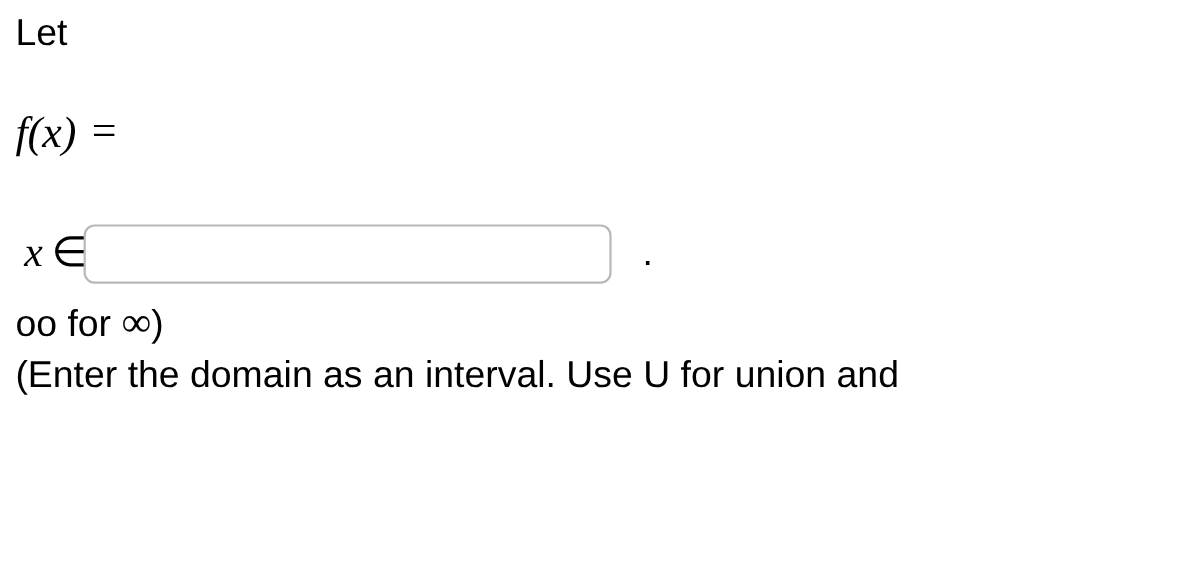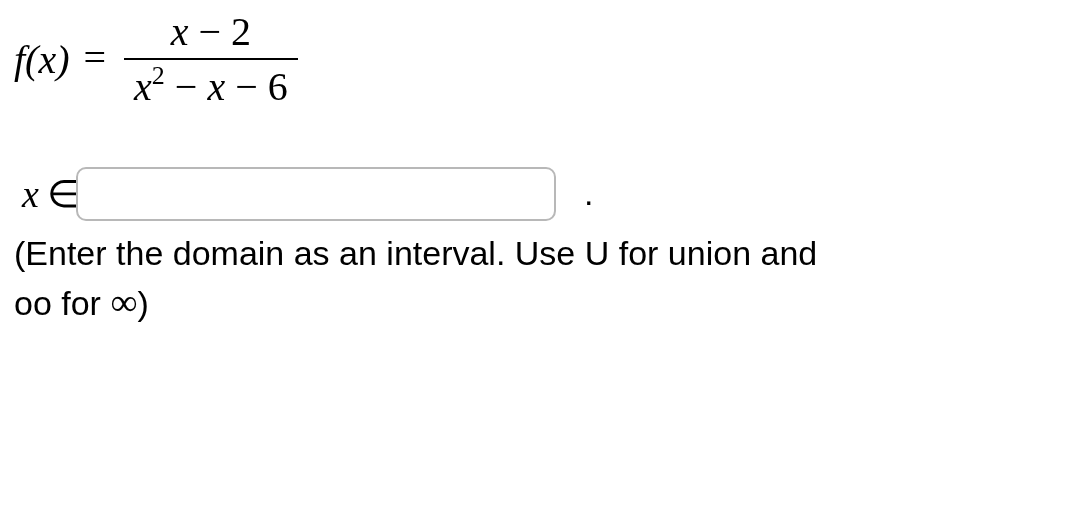--- a/index.html
+++ b/index.html
@@ -100,43 +100,35 @@
   }
   .inf {
     font-family: "Cambria Math", "Times New Roman", serif;
     font-size: 38px;
   }
 </style>
 </head>
 <body>
 
 <div class="page">
+  <div class="let">Let</div>
 
   <div class="formula-row">
     <span class="lhs">f(x)</span>
     <span class="eq">=</span>
-    <span class="frac">
-      <span class="num">
-        <span class="mi">x</span><span class="minus">−</span><span>2</span>
-      </span>
-      <span class="bar"></span>
-      <span class="den">
-        <span class="mi">x</span><span class="sup">2</span><span class="minus">−</span><span class="mi">x</span><span class="minus">−</span><span>6</span>
-      </span>
-    </span>
   </div>
 
   <div class="prompt-row">
     <span class="mathspan mi">x</span>
     <span class="elt-symbol">∈</span>
     <input class="answer-box" type="text" value="" style="">
     <span class="period">.</span>
   </div>
 
   <div class="hint">
     <div>
-      <span>(Enter the domain as an interval. Use U for union and</span>
+      <span>oo for </span><span class="inf">∞</span><span>)</span>
     </div>
     <div>
-      <span>oo for </span><span class="inf">∞</span><span>)</span>
+      <span>(Enter the domain as an interval. Use U for union and</span>
     </div>
   </div>
 </div>
 
 </body></html>

